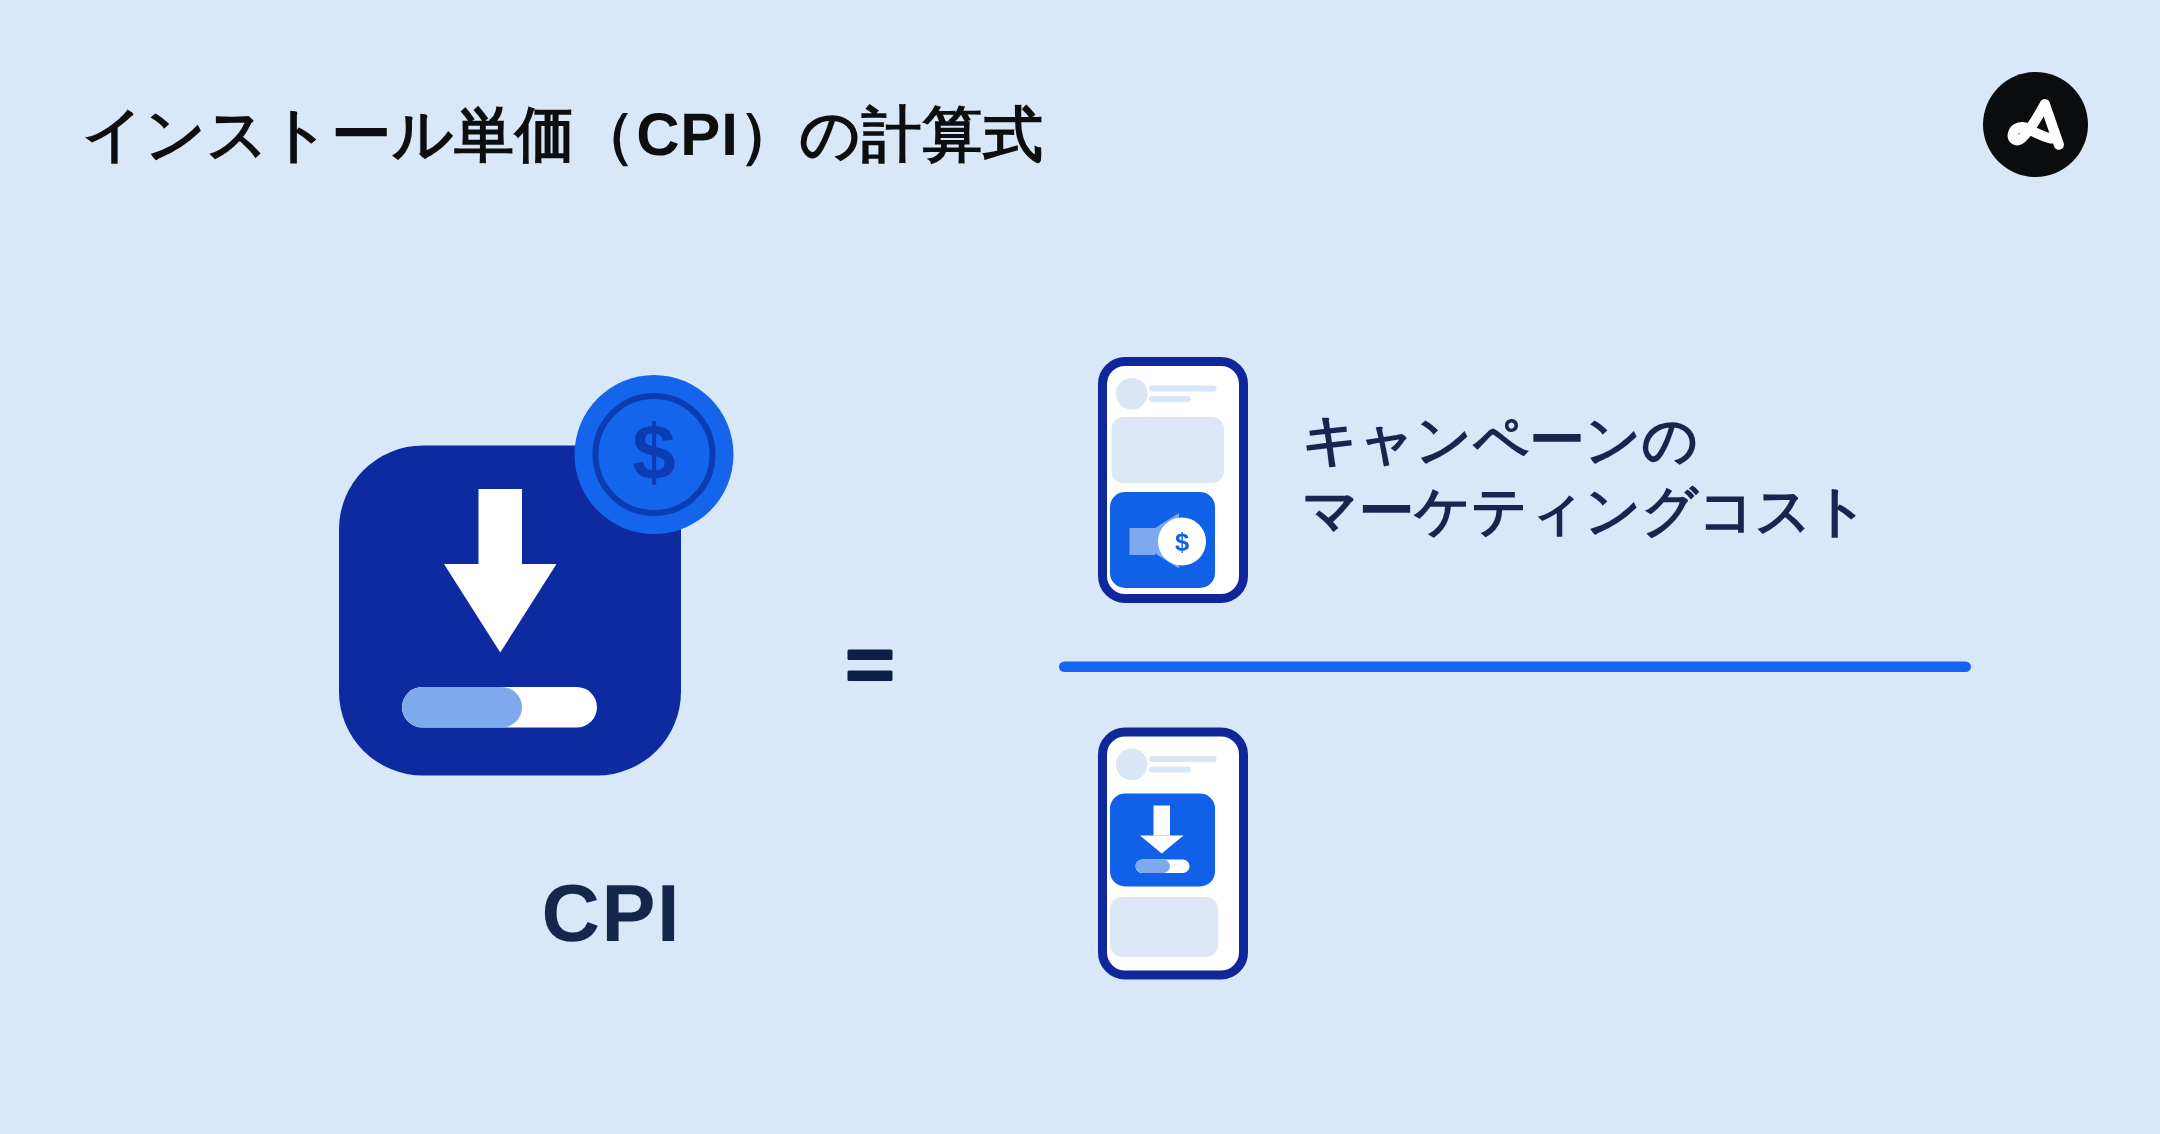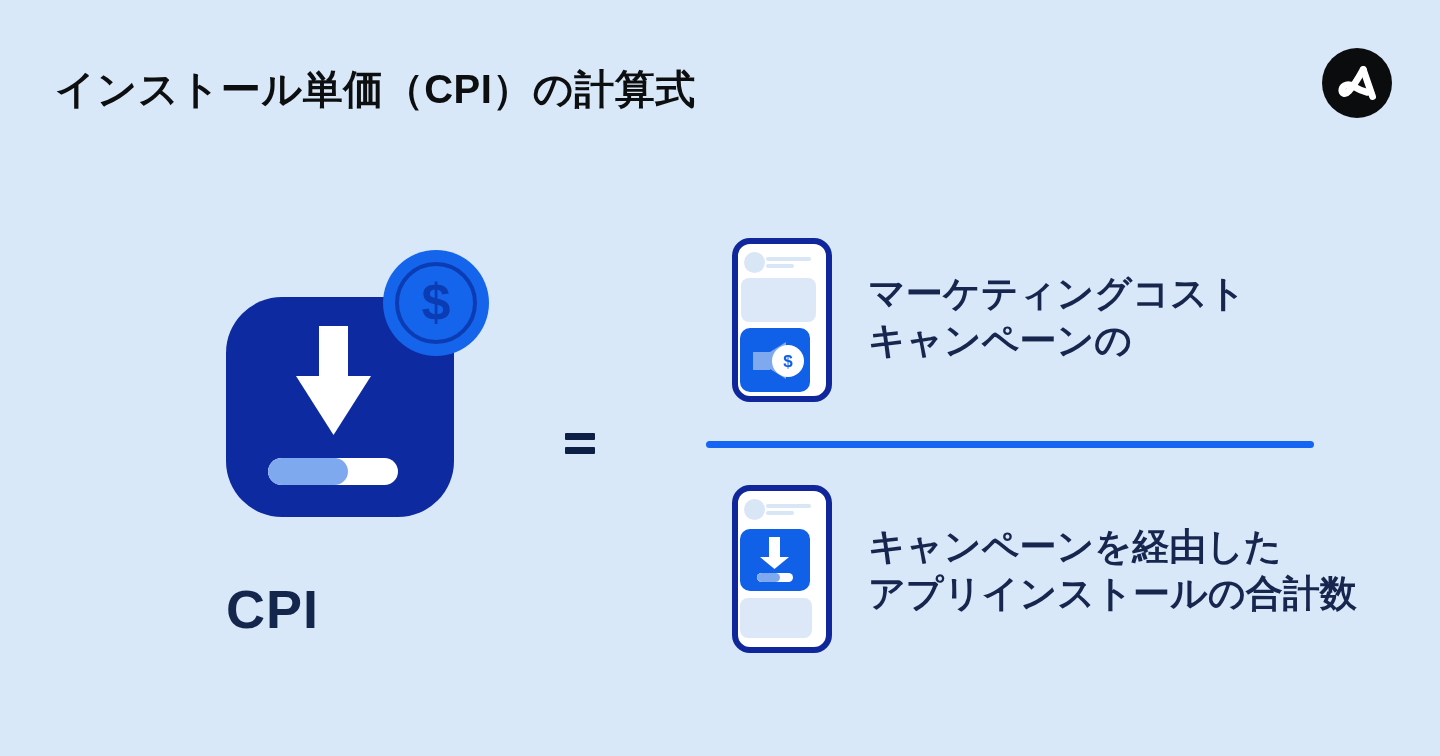--- a/index.html
+++ b/index.html
@@ -45,21 +45,21 @@
     display: flex; align-items: center; justify-content: center;
   }
   .coin-ring {
     width: 82px; height: 82px; border: 4px solid #0c3cb4; border-radius: 50%;
     display: flex; align-items: center; justify-content: center;
   }
   .coin-dollar { font-size: 52px; font-weight: 800; color: #0c3cb4; line-height: 1; padding-bottom: 2px; }
 
   .cpi-label {
     position: absolute; left: 226px; top: 578px; width: 228px;
-    text-align: left; font-size: 54px; font-weight: 800; color: #15264d;
+    text-align: right; font-size: 54px; font-weight: 800; color: #15264d;
     letter-spacing: 1px;
   }
 
   
   .equals { position: absolute; left: 565px; top: 433px; width: 30px; }
   .equals .bar { width: 30px; height: 7px; background: #0d1f44; border-radius: 1px; }
   .equals .bar + .bar { margin-top: 7px; }
   .sr-only {
     position: absolute; width: 1px; height: 1px; overflow: hidden;
     clip: rect(0 0 0 0); white-space: nowrap;
@@ -165,37 +165,33 @@
       <svg viewBox="0 0 70 64" style="position:absolute;left:0;top:0;width:70px;height:64px;">
         <rect x="13" y="24" width="17" height="18" fill="#7fa9ee"></rect>
         <polygon points="30,24 46,14 46,51 30,41" fill="#7fa9ee"></polygon>
       </svg>
       <div class="ad-dollar-circle">
         <span class="ad-dollar">$</span>
       </div>
     </div>
   </div>
   <div class="frac-text numerator">
+    <div>キャンペーンの</div>
     <div>マーケティングコスト</div>
-    <div>キャンペーンの</div>
   </div>
 
   <div class="phone bottom">
     <div class="ph-avatar"></div>
     <div class="ph-line l1"></div>
     <div class="ph-line l2"></div>
     <div class="ph-tile">
       <svg viewBox="0 0 70 62" style="position:absolute;left:0;top:0;width:70px;height:62px;">
         <rect x="29" y="8" width="11" height="20" fill="#ffffff"></rect>
         <polygon points="20,28 49,28 34.5,40" fill="#ffffff"></polygon>
       </svg>
       <div class="mini-track">
         <div class="mini-fill"></div>
       </div>
     </div>
     <div class="ph-placeholder"></div>
   </div>
-  <div class="frac-text denominator">
-    <div>キャンペーンを経由した</div>
-    <div>アプリインストールの合計数</div>
-  </div>
 
 </div>
 
 </body></html>

